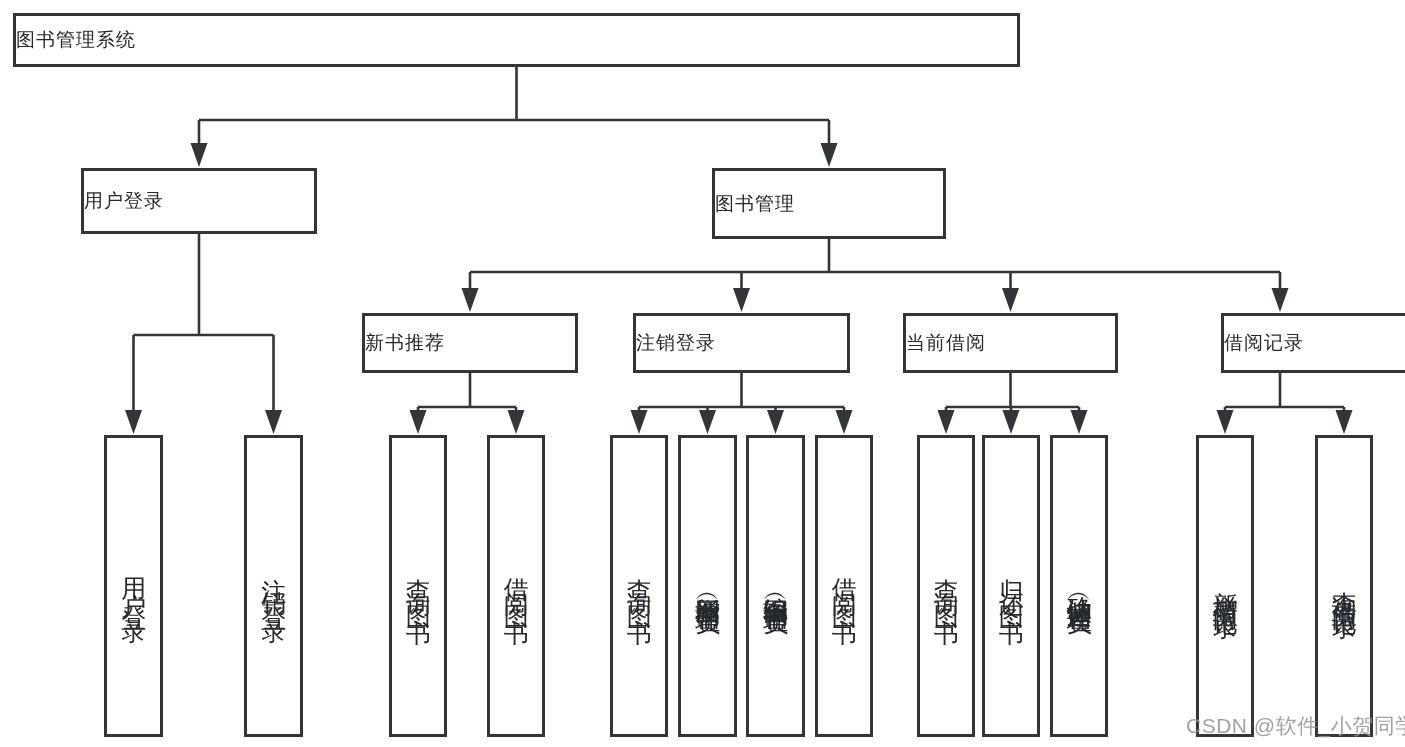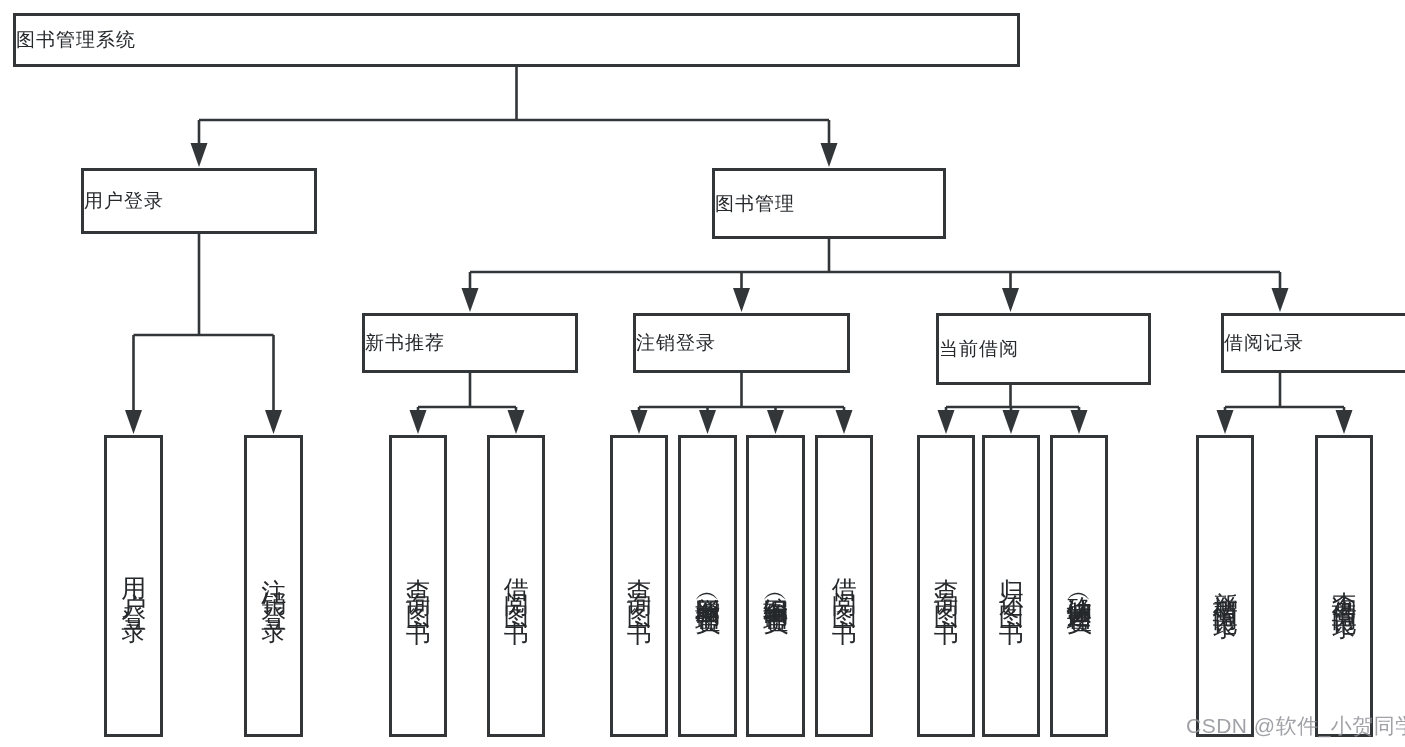--- a/index.html
+++ b/index.html
@@ -106,21 +106,21 @@
   <div class="hbox" style="left:712px; top:168px; width:234px; height:71px;">
     <span class="label">图书管理</span>
   </div>
 
   <div class="hbox" style="left:362px; top:313px; width:216px; height:60px;">
     <span class="label">新书推荐</span>
   </div>
   <div class="hbox" style="left:633px; top:313px; width:217px; height:60px;">
     <span class="label">注销登录</span>
   </div>
-  <div class="hbox" style="left:903px; top:313px; width:215px; height:72px;margin-left:33px;">
+  <div class="hbox" style="left:903px; top:313px; width:215px; height:60px;">
     <span class="label">当前借阅</span>
   </div>
   <div class="hbox" style="left:1173px; top:313px; width:215px; height:60px;margin-left:48px;">
     <span class="label">借阅记录</span>
   </div>
 
   <div class="vbox" style="left:104px; width:59px;">
     <span class="v-label" style="letter-spacing: 14px;">用户登录</span>
   </div>
   <div class="vbox" style="left:244px; width:59px;">

